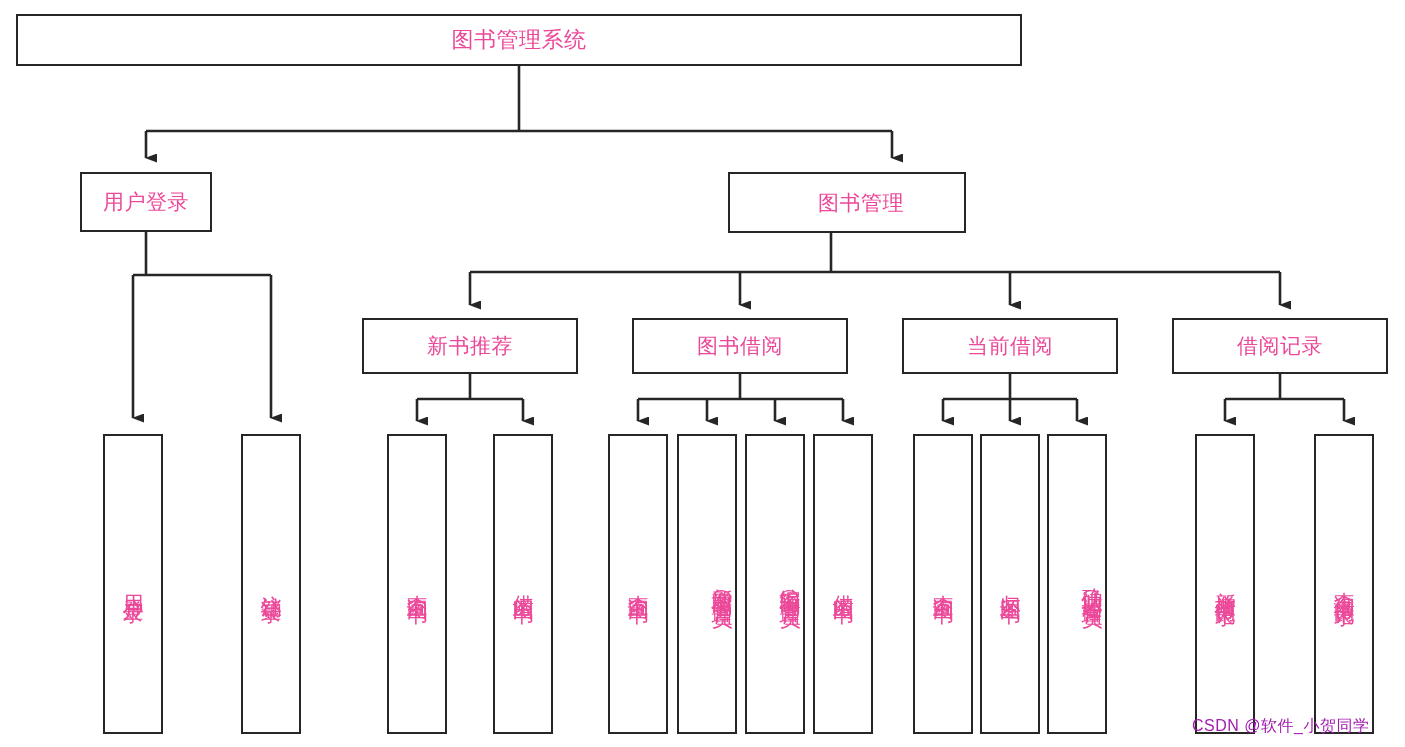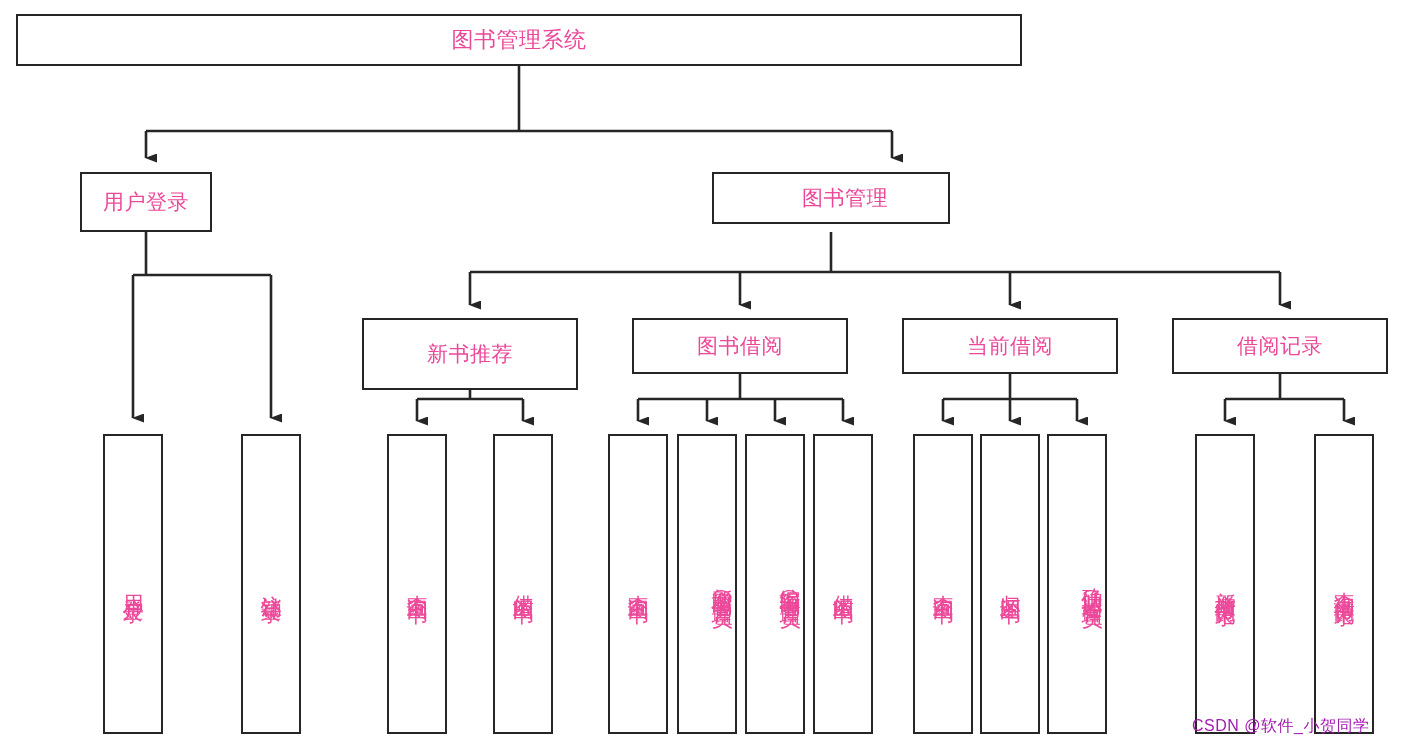--- a/index.html
+++ b/index.html
@@ -118,25 +118,25 @@
     </g>
   </svg>
 
   <div class="node node-h node-root" style="left:16px; top:14px; width:1006px; height:52px;">
     <span>图书管理系统</span>
   </div>
 
   <div class="node node-h" style="left:80px; top:172px; width:132px; height:60px;">
     <span>用户登录</span>
   </div>
-  <div class="node node-h" style="left:712px; top:172px; width:238px; height:52px;padding-left:28px;">
+  <div class="node node-h" style="left:728px; top:172px; width:238px; height:61px;padding-left:28px;">
     <span>图书管理</span>
   </div>
 
-  <div class="node node-h" style="left:362px; top:318px; width:216px; height:72px;">
+  <div class="node node-h" style="left:362px; top:318px; width:216px; height:56px;">
     <span>新书推荐</span>
   </div>
   <div class="node node-h" style="left:632px; top:318px; width:216px; height:56px;">
     <span>图书借阅</span>
   </div>
   <div class="node node-h" style="left:1172px; top:318px; width:216px; height:56px;">
     <span>借阅记录</span>
   </div>
   <div class="node node-h" style="left:902px; top:318px; width:216px; height:56px;">
     <span>当前借阅</span>

